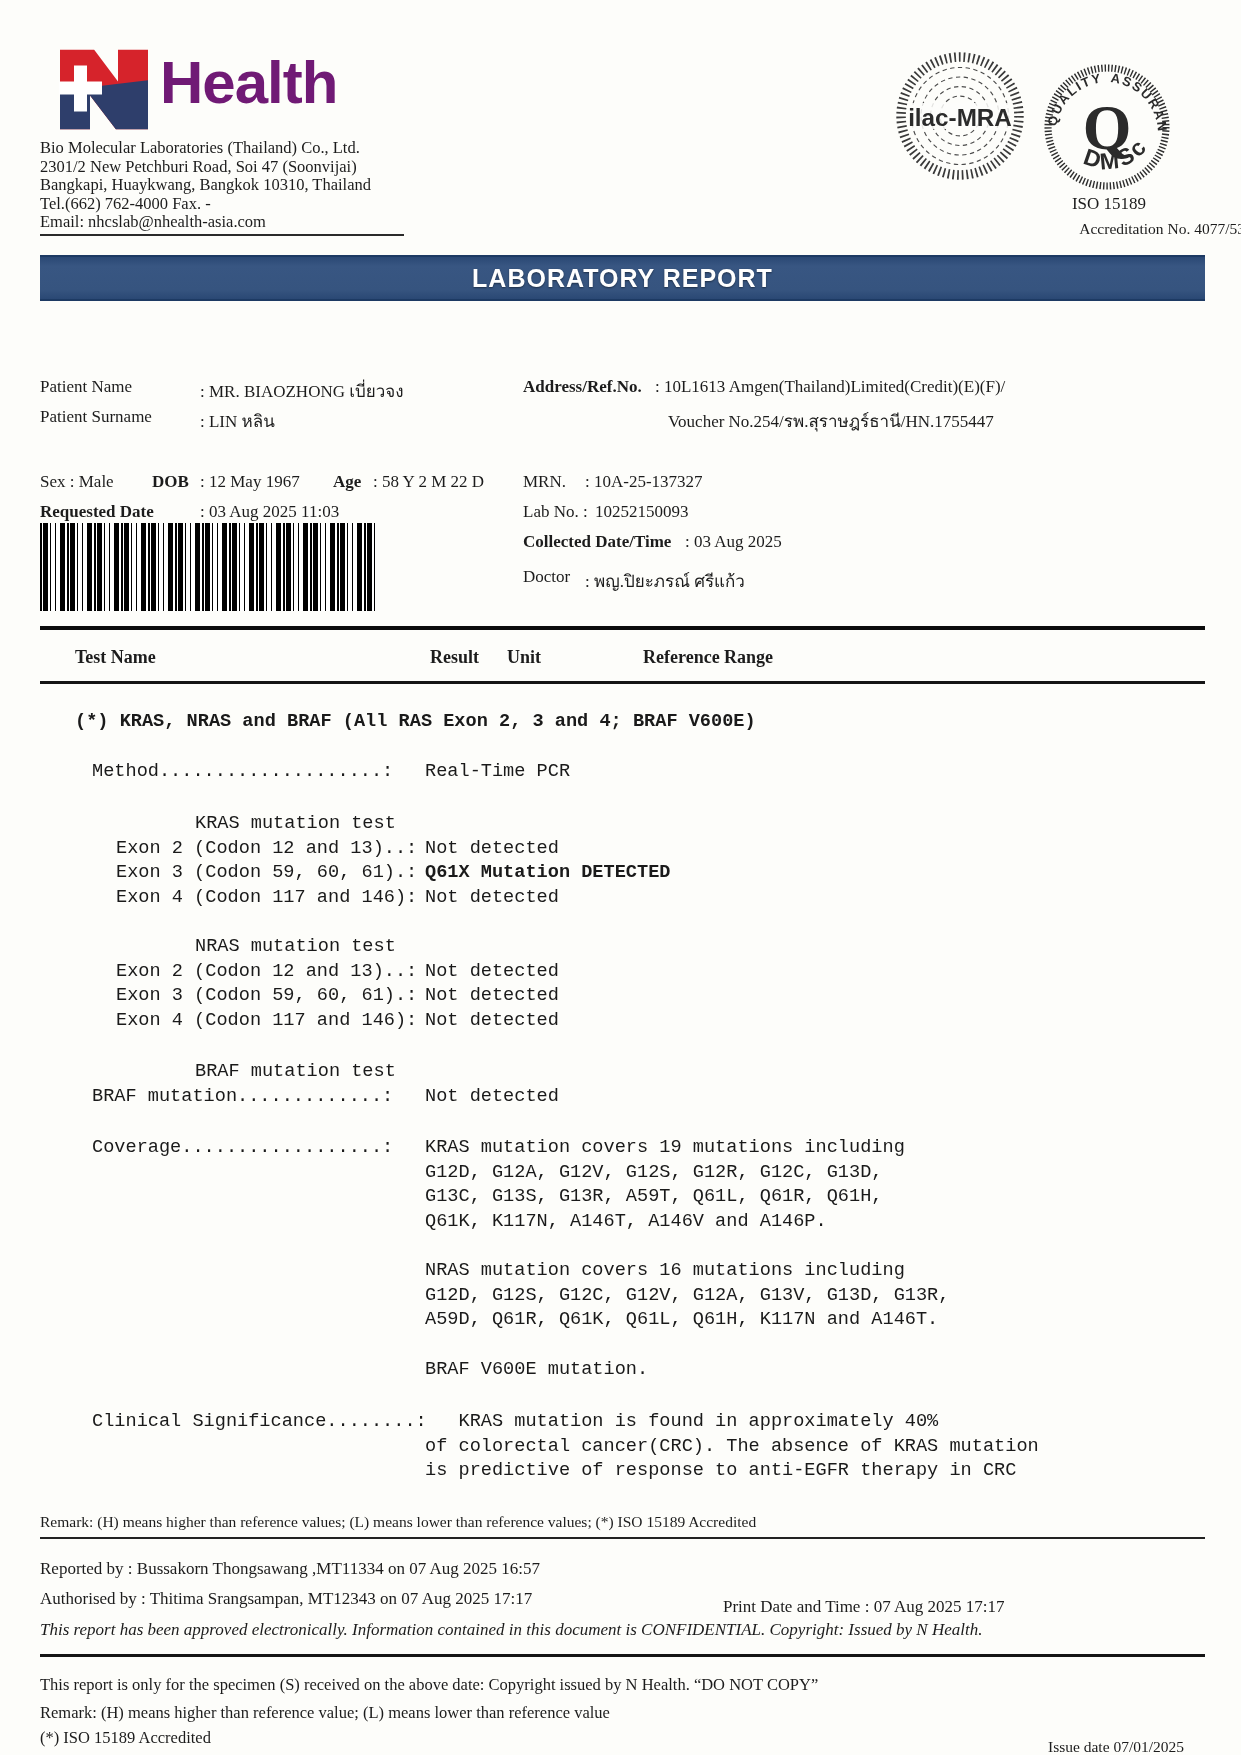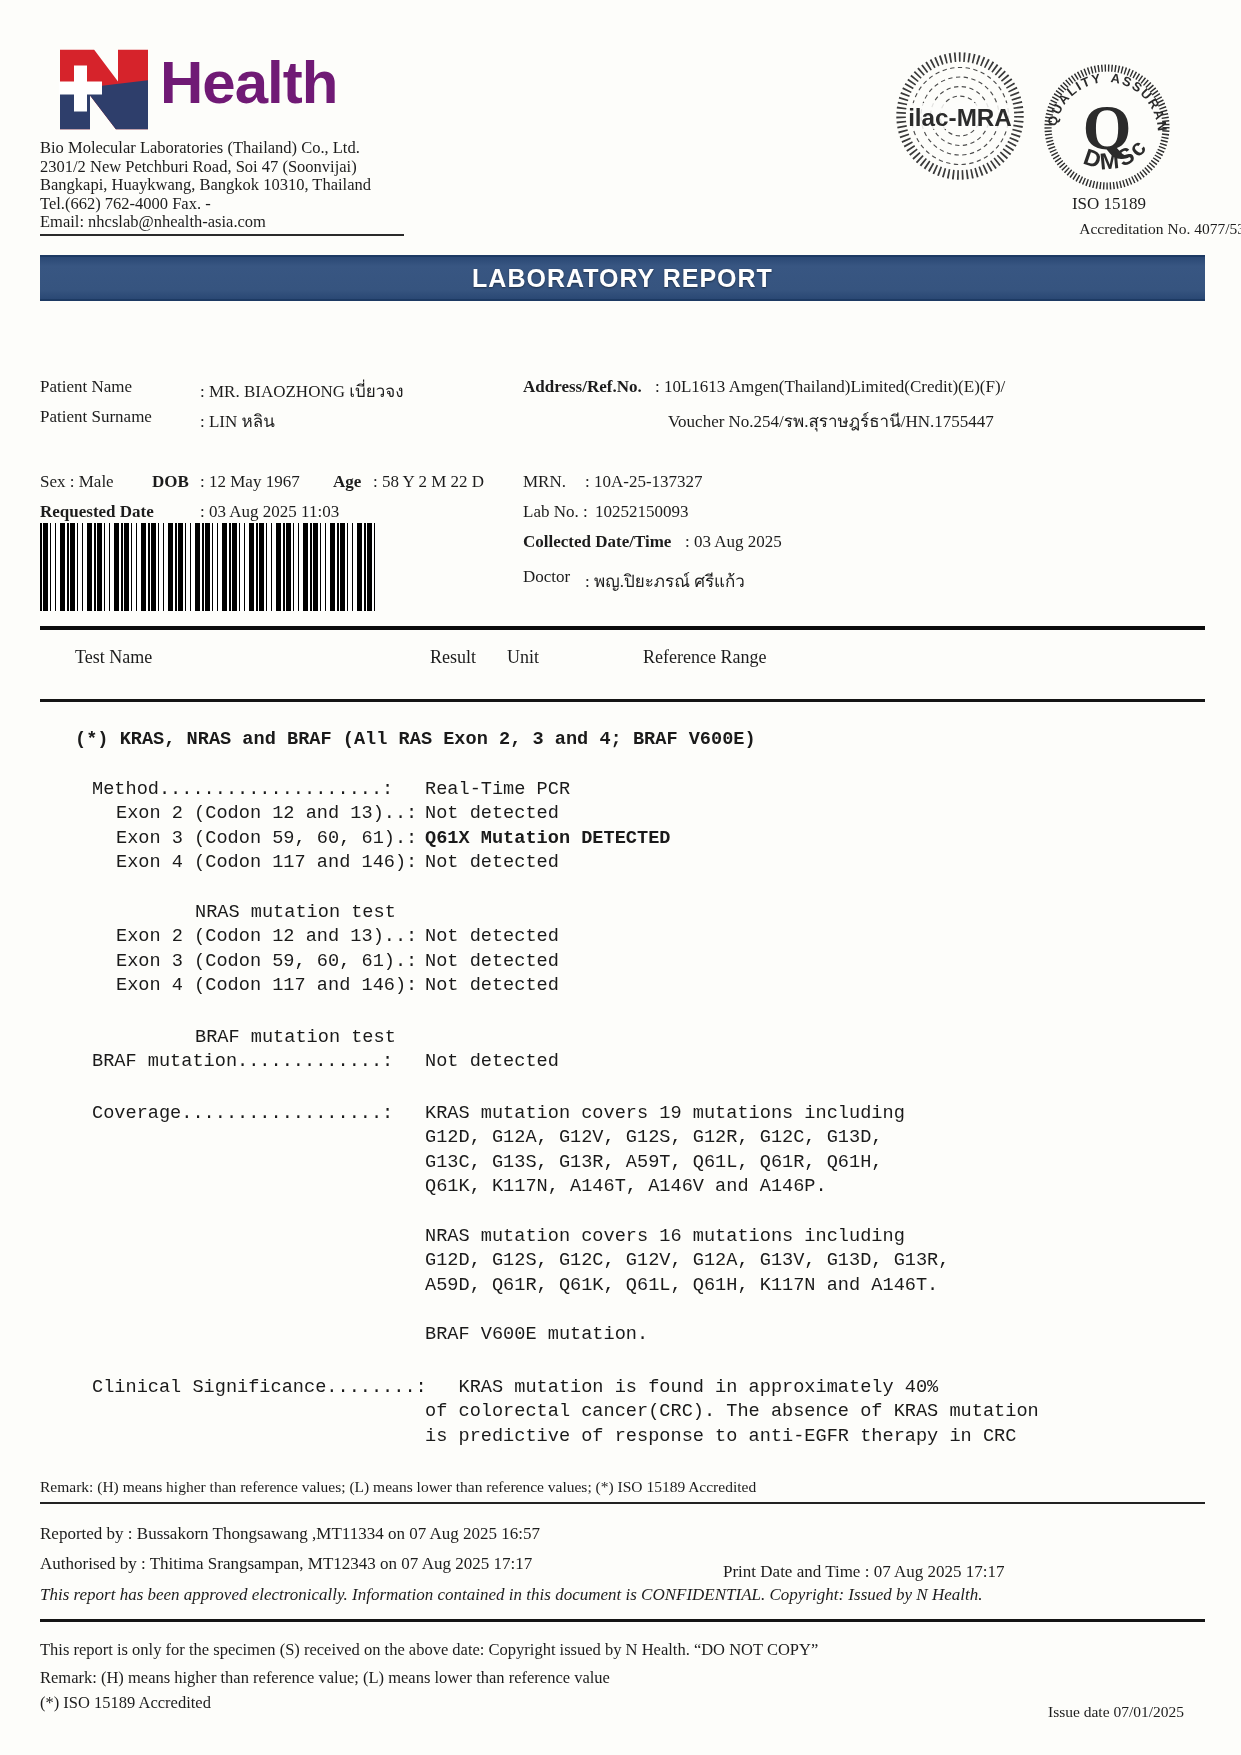--- a/index.html
+++ b/index.html
@@ -49,21 +49,21 @@
     position:absolute;left:0;top:5px;width:336px;height:88px;
     background:repeating-linear-gradient(90deg,
       #000 0 2px,#fff 2px 3px,#000 3px 8px,#fff 8px 10px,#000 10px 11px,
       #fff 11px 15px,#000 15px 16px,#fff 16px 20px,#000 20px 25px,#fff 25px 27px);
   }
   
   .rule4{width:1165px;border-top:4px solid #0c0c0c;margin-top:8px;}
   .rule3{width:1165px;border-top:3px solid #151515;}
   .rule2{width:1165px;border-top:2.5px solid #222;}
   
-  .theader{position:relative;height:69px;font-size:18px;}
+  .theader{position:relative;height:51px;font-size:18px;font-weight:bold;}
   .theader span{position:absolute;top:17px;}
   .h-test{left:35px;} .h-result{left:390px;} .h-unit{left:467px;} .h-ref{left:603px;}
   
   .mono{font-family:"Liberation Mono","DejaVu Sans Mono",monospace;font-size:18.6px;
     line-height:24.5px;color:#1a1a1a;margin-top:26px;}
   .mtitle{padding-left:35px;font-weight:bold;white-space:pre;}
   .mrow{display:flex;padding-left:52px;}
   .mlabel{flex:none;width:333px;white-space:pre;}
   .indent .mlabel{text-indent:24px;}
   .group .mlabel{text-indent:103px;}
@@ -212,20 +212,23 @@
 
   <div class="mono">
 
     <div class="mtitle">(*) KRAS, NRAS and BRAF (All RAS Exon 2, 3 and 4; BRAF V600E)</div>
 
     <div class="mrow mt25">
       <span class="mlabel">Method....................:</span>
       <span class="mvalue">Real-Time PCR</span>
     </div>
 
+    <div class="mrow group mt28">
+      <span class="mlabel">KRAS mutation test</span>
+    </div>
     <div class="mrow indent">
       <span class="mlabel">Exon 2 (Codon 12 and 13)..:</span>
       <span class="mvalue">Not detected</span>
     </div>
     <div class="mrow indent">
       <span class="mlabel">Exon 3 (Codon 59, 60, 61).:</span>
       <span class="mvalue bold">Q61X Mutation DETECTED</span>
     </div>
     <div class="mrow indent">
       <span class="mlabel">Exon 4 (Codon 117 and 146):</span>

